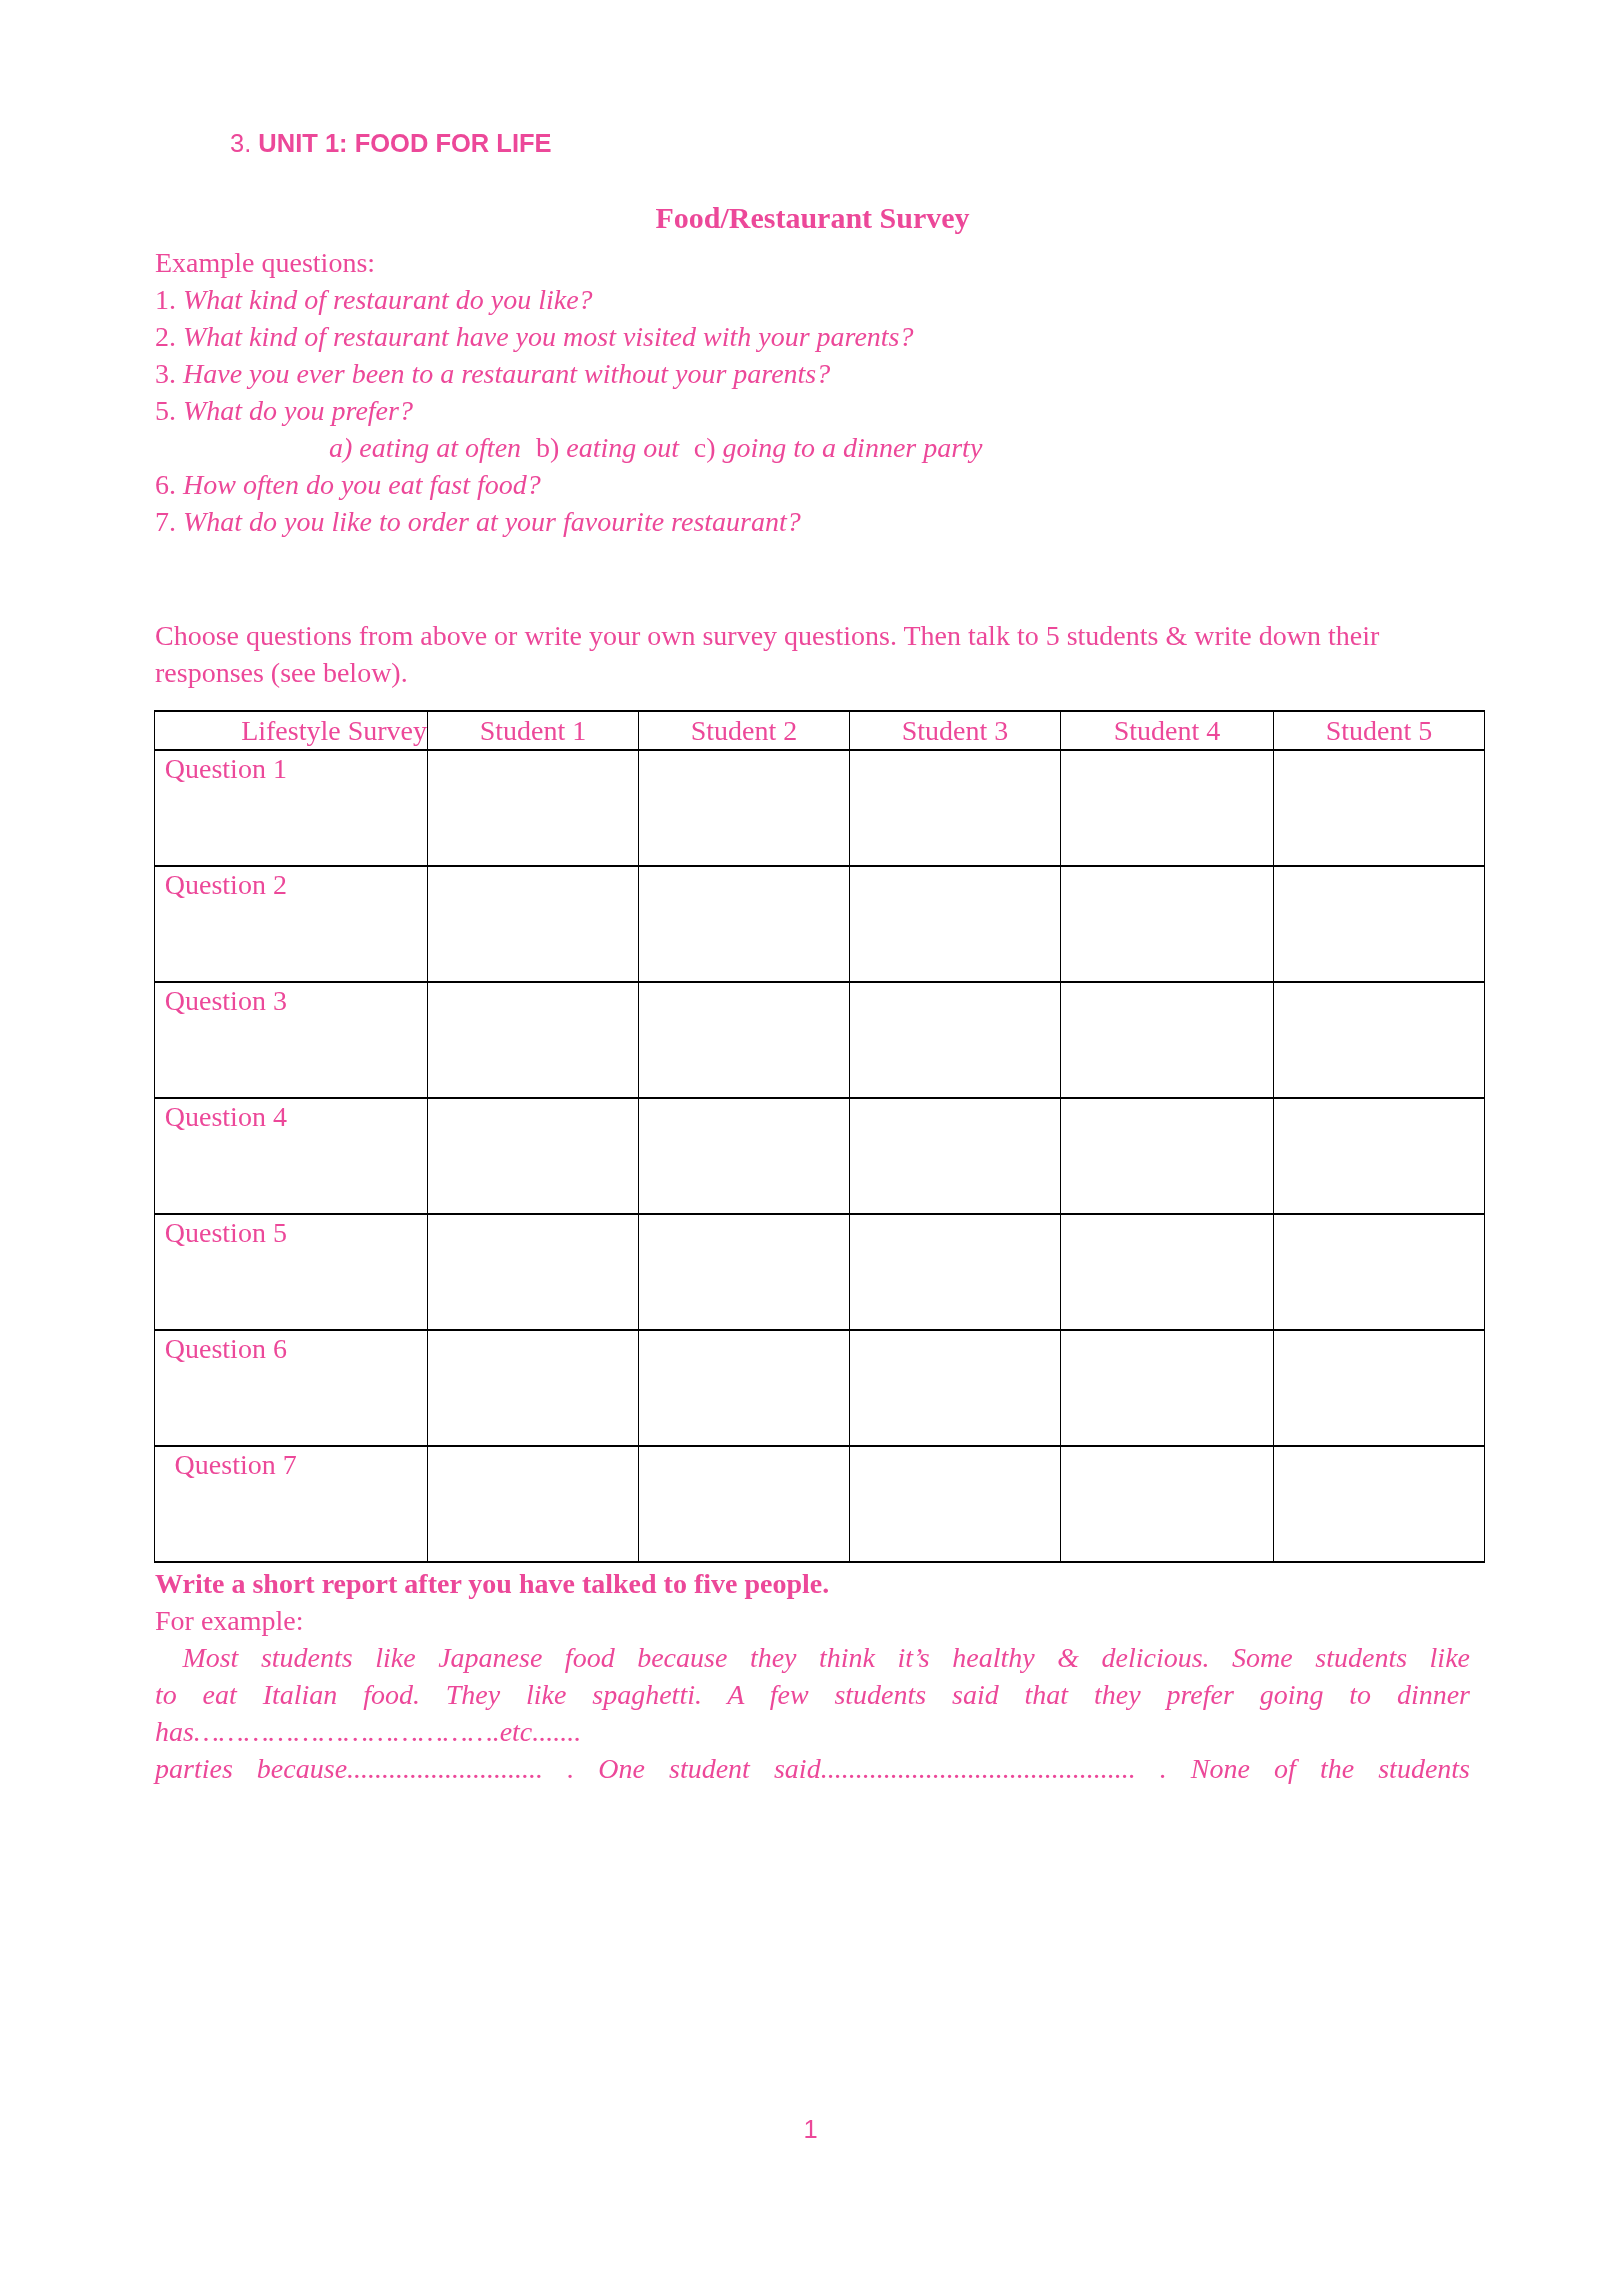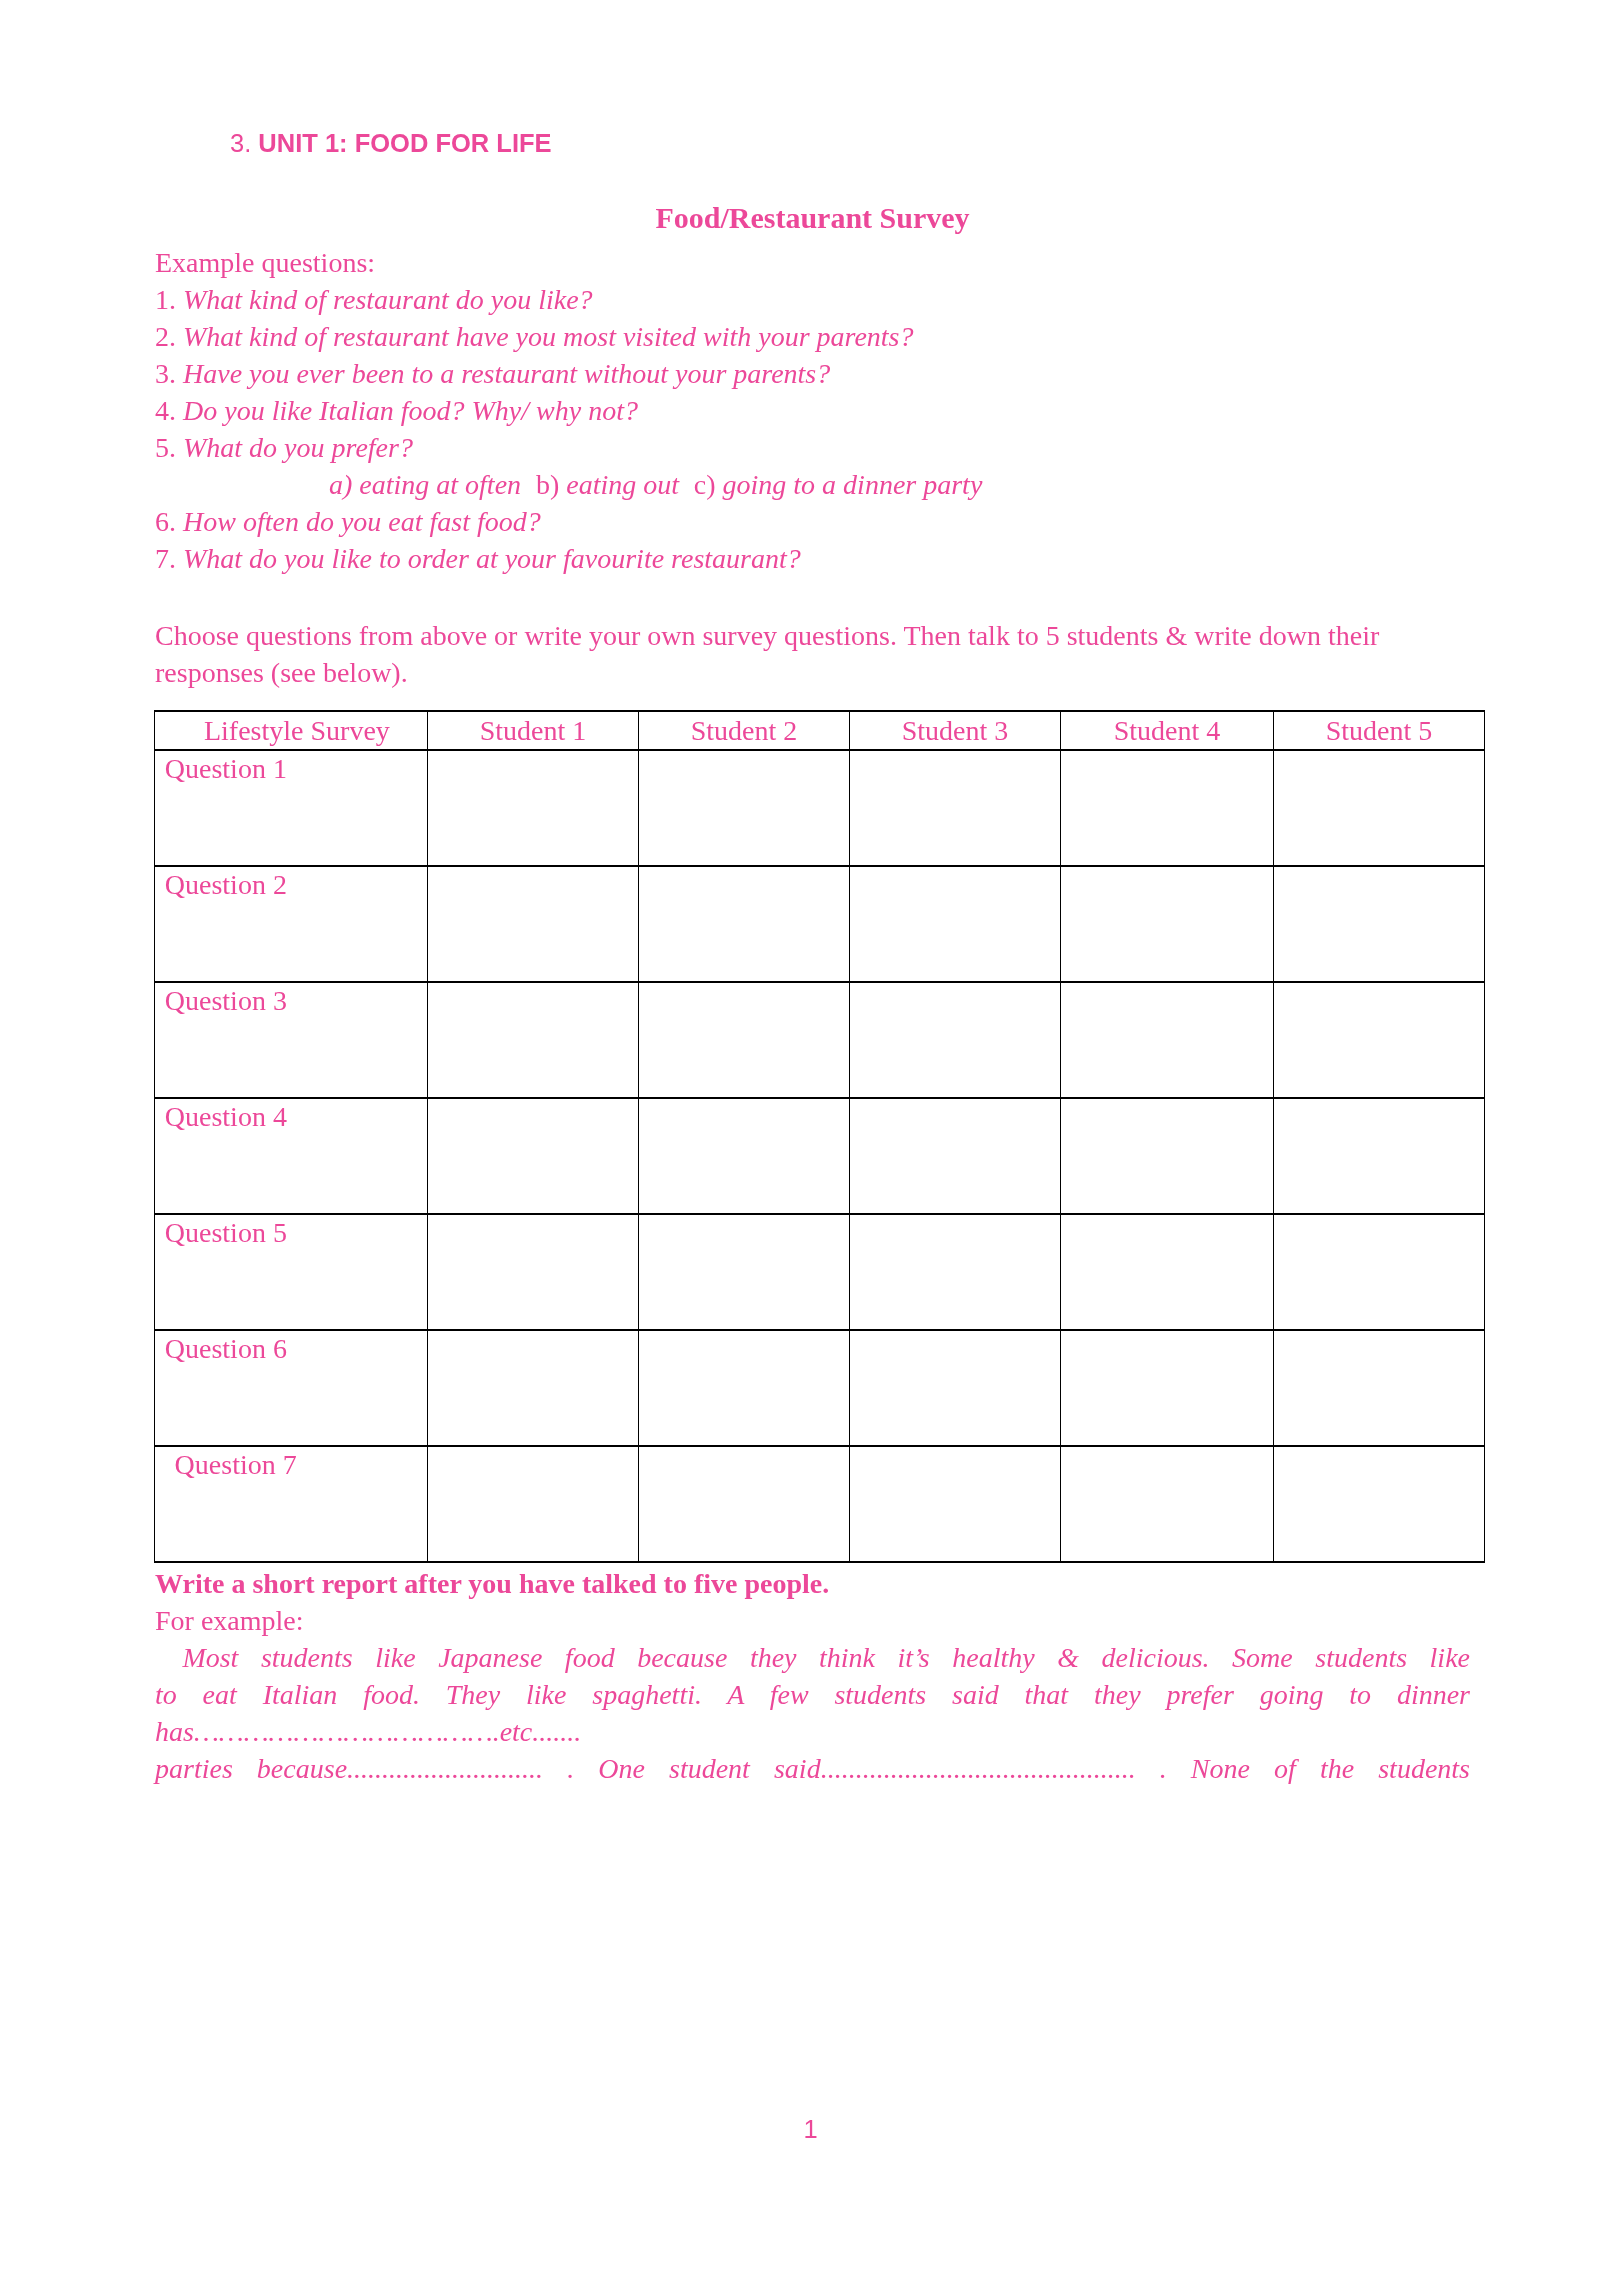--- a/index.html
+++ b/index.html
@@ -83,21 +83,21 @@
     border-bottom-width: 2px;
     padding: 0;
   }
   .survey-table th {
     height: 37px;
     font-weight: normal;
     text-align: center;
     vertical-align: middle;
   }
   .survey-table th.first {
-    text-align: center;
+    text-align: right;
     padding-left: 11.8px;
     font-family: Liberation Serif, serif;
   }
   .survey-table td {
     height: 112px;
     vertical-align: top;
   }
   .survey-table td.rowlabel {
     padding: 2px 3.9px 0 9.8px;
   }
@@ -147,21 +147,20 @@
 
   <div class="title-wrap">
     <span class="title">Food/Restaurant Survey</span>
   </div>
 
   <div class="questions">
     <div class="qline">Example questions:</div>
     <div class="qline"><span class="qnum">1. </span><span class="qtext">What kind of restaurant do you like?</span></div>
     <div class="qline"><span class="qnum">2. </span><span class="qtext">What kind of restaurant have you most visited with your parents?</span></div>
     <div class="qline"><span class="qnum">3. </span><span class="qtext">Have you ever been to a restaurant without your parents?</span></div>
-    <div class="qline"><span class="qnum">4. </span><span class="qtext">Do you like Italian food? Why/ why not?</span></div>
     <div class="qline"><span class="qnum">5. </span><span class="qtext">What do you prefer?</span></div>
     <div class="q5opts">
       <span class="opt"><span class="letter-italic">a) </span><span class="opt-text">eating at often</span></span>
       <span class="opt"><span class="letter-normal">b) </span><span class="opt-text">eating out</span></span>
       <span class="opt"><span class="letter-normal">c) </span><span class="opt-text">going to a dinner party</span></span>
     </div>
     <div class="qline"><span class="qnum">6. </span><span class="qtext">How often do you eat fast food?</span></div>
     <div class="qline"><span class="qnum">7. </span><span class="qtext">What do you like to order at your favourite restaurant?</span></div>
   </div>
 

